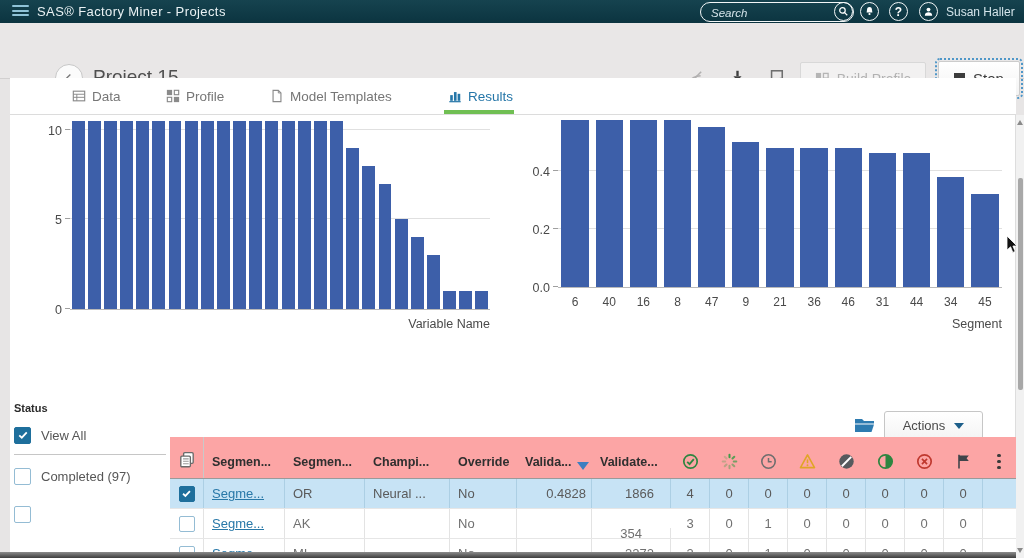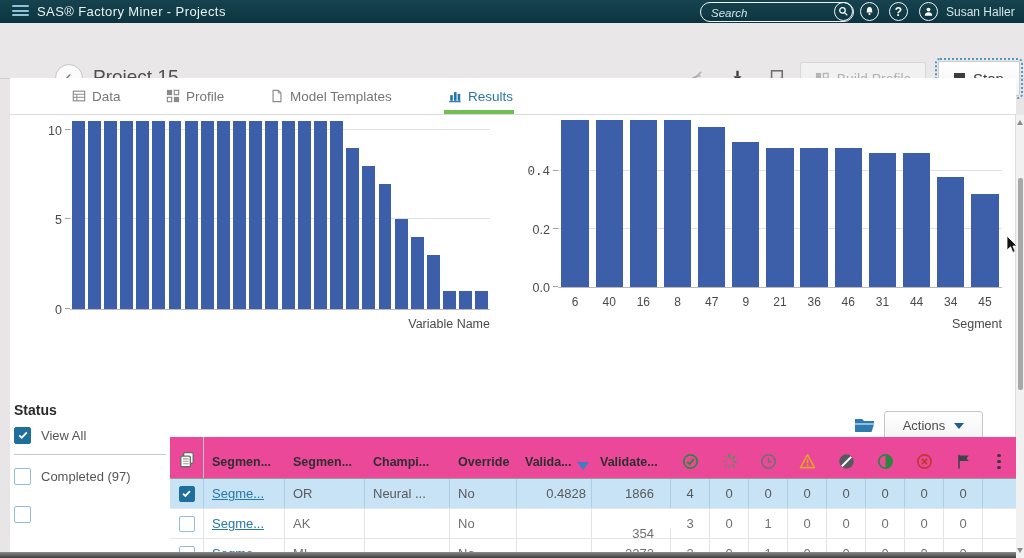--- a/index.html
+++ b/index.html
@@ -56,38 +56,38 @@
   .xaxis-label{position:absolute;text-align:right;font-size:12.5px;color:#4a4a4a;}
 
   
   #v-scrollbar{left:1015px;top:115px;width:9px;height:443px;background:#f1f1f1;border-left:1px solid #dddddd;}
   #v-scroll-thumb{position:absolute;left:1.5px;top:63px;width:5px;height:212px;background:#a8a8a8;border-radius:2px;}
   .scroll-arrow{position:absolute;left:1px;width:0;height:0;border-left:3.5px solid transparent;border-right:3.5px solid transparent;}
   #scroll-up{top:5px;border-bottom:5px solid #8a8a8a;}
   #scroll-down{bottom:5px;border-top:5px solid #8a8a8a;}
 
   
-  #status-title{left:14px;top:402px;font-size:14px;font-weight:bold;color:#2b2b2b;}
+  #status-title{left:14px;top:402px;font-size:11px;font-weight:bold;color:#2b2b2b;}
   #status-filters{left:14px;top:420px;width:152px;}
   .filter-row{display:flex;align-items:center;height:30px;}
   .filter-row .flabel{margin-left:10px;font-size:13px;color:#565656;}
   .filter-divider{border-top:1px solid #c6c6c6;margin:4px 0 6px 0;}
   .cb{width:17px;height:17px;background:#fff;border:1px solid #94bcd4;border-radius:2px;box-sizing:border-box;
       display:flex;align-items:center;justify-content:center;flex:none;}
   .cb.checked{background:#1e6f9c;border-color:#1e6f9c;}
 
   
   #folder-icon{left:854px;top:417px;}
   #actions-button{left:884px;top:411px;width:97px;height:27px;background:linear-gradient(#ffffff,#f4f4f4);
     border:1px solid #c6c6c6;border-radius:3px;display:flex;align-items:center;justify-content:center;gap:9px;
     font-size:13px;color:#4a4a4a;}
   #actions-caret{width:0;height:0;border-left:5px solid transparent;border-right:5px solid transparent;border-top:6px solid #1d5f8a;}
 
   
-  #table-wrap{left:170px;top:437px;width:846px;height:117px;overflow:hidden;background:#ec4899;}
+  #table-wrap{left:170px;top:437px;width:846px;height:117px;overflow:hidden;background:#fca5a5;}
   .thead{display:flex;height:42px;border-bottom:1px solid #9a9a9a;box-sizing:border-box;}
   .th{display:flex;align-items:flex-end;box-sizing:border-box;font-size:12.5px;font-weight:bold;color:#2f2f2f;
       padding-bottom:9px;}
   .th.lbl{padding-left:8px;}
   .th.ico{justify-content:center;padding-bottom:8px;}
   .th.c0{justify-content:center;border-right:1px solid #c9c9c9;}
   .sort-arrow{width:0;height:0;border-left:6px solid transparent;border-right:6px solid transparent;border-top:8px solid #3d7ec0;
       margin:0 0 -1px 5px;}
   .trow{display:flex;height:30px;border-bottom:1px solid #e6e6e6;box-sizing:border-box;background:#fff;}
   .trow.selected{background:#c7e3f5;}
@@ -264,21 +264,21 @@
   <div class="xaxis-label abs" style="left:70px;top:317px;width:420px;">Variable Name</div>
 
   <div id="chart-right-plot" class="plot" style="left:558px;top:120px;width:444px;height:167px;">
       <div class="ytick-mark" style="bottom: 0%;"></div>
       <div class="ytick-label" style="bottom: calc(0% - 8px);">0.0</div>
       <div class="gridline" style="bottom: 34.7826%;"></div>
       <div class="ytick-mark" style="bottom: 34.7826%;"></div>
       <div class="ytick-label" style="bottom: calc(34.7826% - 8px);">0.2</div>
       <div class="gridline" style="bottom: 69.5652%;"></div>
       <div class="ytick-mark" style="bottom: 69.5652%;"></div>
-      <div class="ytick-label" style="bottom: calc(69.5652% - 8px); font-family: Liberation Mono, monospace;">0.4</div>
+      <div class="ytick-label" style="bottom: calc(69.5652% - 8px);">0.4</div>
       <div class="bar" style="left: 0.769231%; width: 6.15385%; height: 100%; background: rgb(61, 95, 169);"></div>
       <div class="bar" style="left: 8.46154%; width: 6.15385%; height: 100%; background: rgb(61, 95, 169);"></div>
       <div class="bar" style="left: 16.1538%; width: 6.15385%; height: 100%; background: rgb(61, 95, 169);"></div>
       <div class="bar" style="left: 23.8462%; width: 6.15385%; height: 100%; background: rgb(61, 95, 169);"></div>
       <div class="bar" style="left: 31.5385%; width: 6.15385%; height: 95.6522%; background: rgb(61, 95, 169);"></div>
       <div class="bar" style="left: 39.2308%; width: 6.15385%; height: 86.9565%; background: rgb(61, 95, 169);"></div>
       <div class="bar" style="left: 46.9231%; width: 6.15385%; height: 83.4783%; background: rgb(61, 95, 169);"></div>
       <div class="bar" style="left: 54.6154%; width: 6.15385%; height: 83.4783%; background: rgb(61, 95, 169);"></div>
       <div class="bar" style="left: 62.3077%; width: 6.15385%; height: 83.4783%; background: rgb(61, 95, 169);"></div>
       <div class="bar" style="left: 70%; width: 6.15385%; height: 80%; background: rgb(61, 95, 169);"></div>
@@ -461,21 +461,21 @@
         <div class="td center" style="width: 34px;">
           <div class="cb" style="width: 16px; height: 16px;"></div>
         </div>
         <div class="td" style="width: 81px;">
           <span class="seg-link">Segme...</span>
         </div>
         <div class="td" style="width: 80px;">AK</div>
         <div class="td" style="width: 85px;"></div>
         <div class="td" style="width: 67px;">No</div>
         <div class="td right" style="width: 75px; padding-right: 5px;"></div>
-        <div class="td right" style="width: 79px; padding-right: 16px; margin-top: 19px;">354</div>
+        <div class="td right" style="width: 79px; padding-right: 28px; margin-top: 19px;">354</div>
         <div class="td center" style="width: 39px;">3</div>
         <div class="td center" style="width: 39px;">0</div>
         <div class="td center" style="width: 39px;">1</div>
         <div class="td center" style="width: 39px;">0</div>
         <div class="td center" style="width: 39px;">0</div>
         <div class="td center" style="width: 39px;">0</div>
         <div class="td center" style="width: 39px;">0</div>
         <div class="td center" style="width: 39px;">0</div>
         <div class="td last" style="width: 33px;"></div>
       </div>

